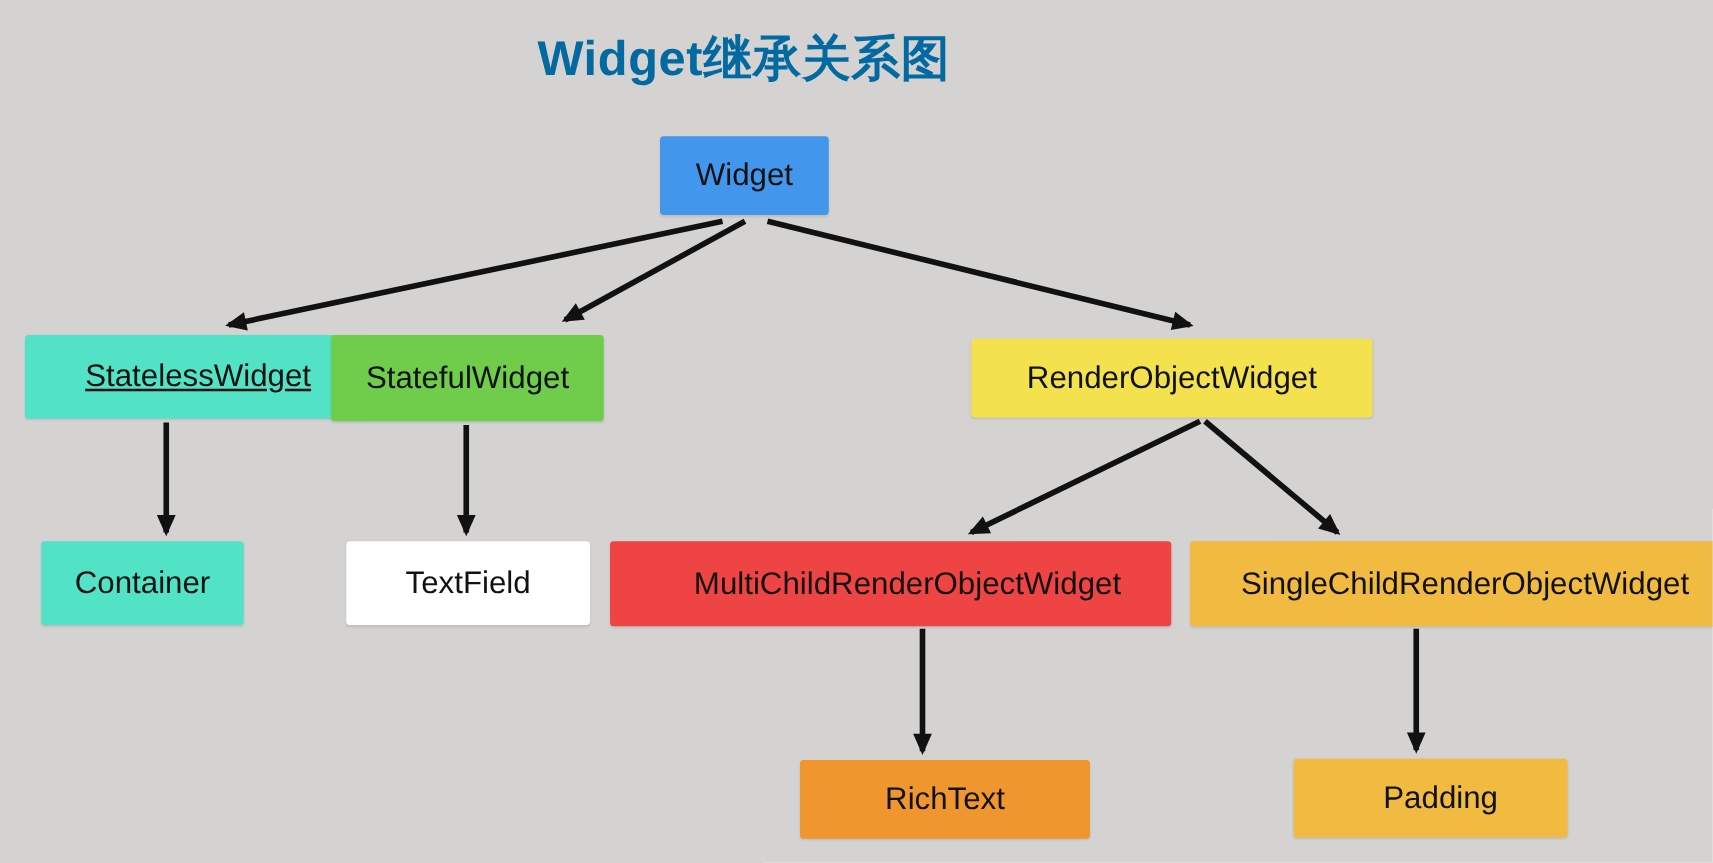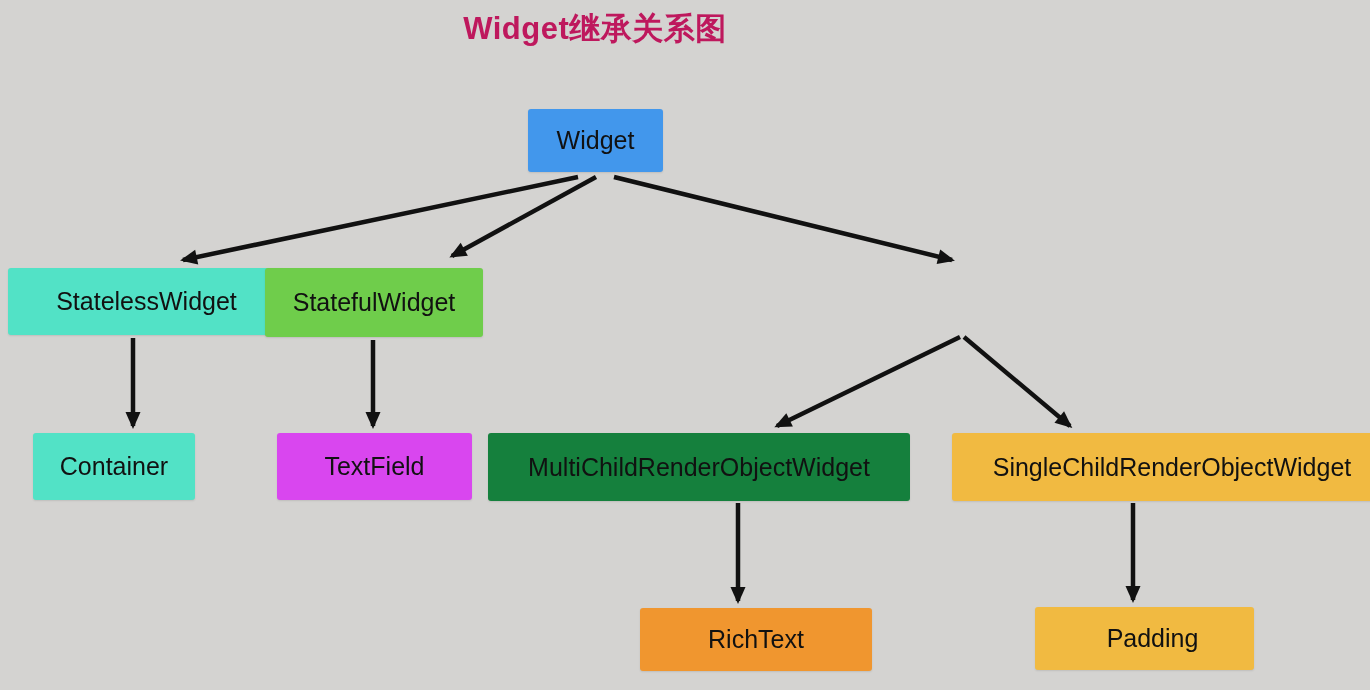--- a/index.html
+++ b/index.html
@@ -11,44 +11,44 @@
   }
   .canvas {
     position: relative;
     width: 1370px;
     height: 690px;
     background: #d4d3d1;
     overflow: hidden;
   }
   .diagram-title {
     position: absolute;
-    top: 8px;
+    top: 20px;
     left: 595px;
     transform: translateX(-50%);
-    font-size: 31px;
+    font-size: 39px;
     font-weight: 800;
     letter-spacing: 0.5px;
-    color: #be185d;
+    color: #0369a1;
     white-space: nowrap;
   }
   .node {
     position: absolute;
     display: flex;
     align-items: center;
     justify-content: center;
     border-radius: 3px;
     font-size: 25px;
     font-weight: 500;
     color: #111111;
     white-space: nowrap;
     box-shadow: 0 1px 2px rgba(0,0,0,0.10);
   }
   
   #n-widget     { left: 528px;  top: 109px; width: 135px; height: 63px; }
-  #n-stateless  { left: 8px;   top: 268px; width: 277px; height: 67px; }
+  #n-stateless  { left: 20px;   top: 268px; width: 277px; height: 67px; text-decoration: underline; }
   #n-stateful   { left: 265px;  top: 268px; width: 218px; height: 69px; text-align: right; }
   #n-render     { left: 777px;  top: 271px; width: 321px; height: 63px; }
   #n-container  { left: 33px;   top: 433px; width: 162px; height: 67px; }
   #n-textfield  { left: 277px;  top: 433px; width: 195px; height: 67px; }
   #n-multi      { left: 488px;  top: 433px; width: 422px; height: 68px; }
   #n-single     { left: 952px;  top: 433px; width: 440px; height: 68px; }
   #n-richtext   { left: 640px;  top: 608px; width: 232px; height: 63px; }
   #n-padding    { left: 1035px; top: 607px; width: 203px; height: 63px; padding-left: 16px; }
 
   .edges-layer {
@@ -68,26 +68,27 @@
 <div class="canvas">
 
   <div class="diagram-title">Widget继承关系图</div>
 
   <div class="node" id="n-widget" style="background-color: rgb(66, 151, 236);">Widget</div>
 
   <div class="node" id="n-stateless" style="background-color: rgb(82, 226, 198);">StatelessWidget</div>
 
   <div class="node" id="n-stateful" style="background-color: rgb(111, 205, 75);">StatefulWidget</div>
 
+  <div class="node" id="n-render" style="background-color: rgb(243, 226, 78);">RenderObjectWidget</div>
 
   <div class="node" id="n-container" style="background-color: rgb(82, 226, 198);">Container</div>
 
-  <div class="node" id="n-textfield" style="background-color: #d946ef;">TextField</div>
+  <div class="node" id="n-textfield" style="background-color: #ffffff;">TextField</div>
 
-  <div class="node" id="n-multi" style="background-color: #15803d;">MultiChildRenderObjectWidget</div>
+  <div class="node" id="n-multi" style="background-color: #ef4444; padding-left: 27px;">MultiChildRenderObjectWidget</div>
 
   <div class="node" id="n-single" style="background-color: rgb(241, 186, 65);">SingleChildRenderObjectWidget</div>
 
   <div class="node" id="n-richtext" style="background-color: rgb(240, 150, 47);">RichText</div>
 
   <div class="node" id="n-padding" style="background-color: rgb(241, 186, 65);">Padding</div>
 
   <svg class="edges-layer" width="1370" height="690" viewBox="0 0 1370 690">
     <defs>
       <marker id="ah" markerUnits="userSpaceOnUse" markerWidth="20" markerHeight="18" refX="15" refY="9" orient="auto">

